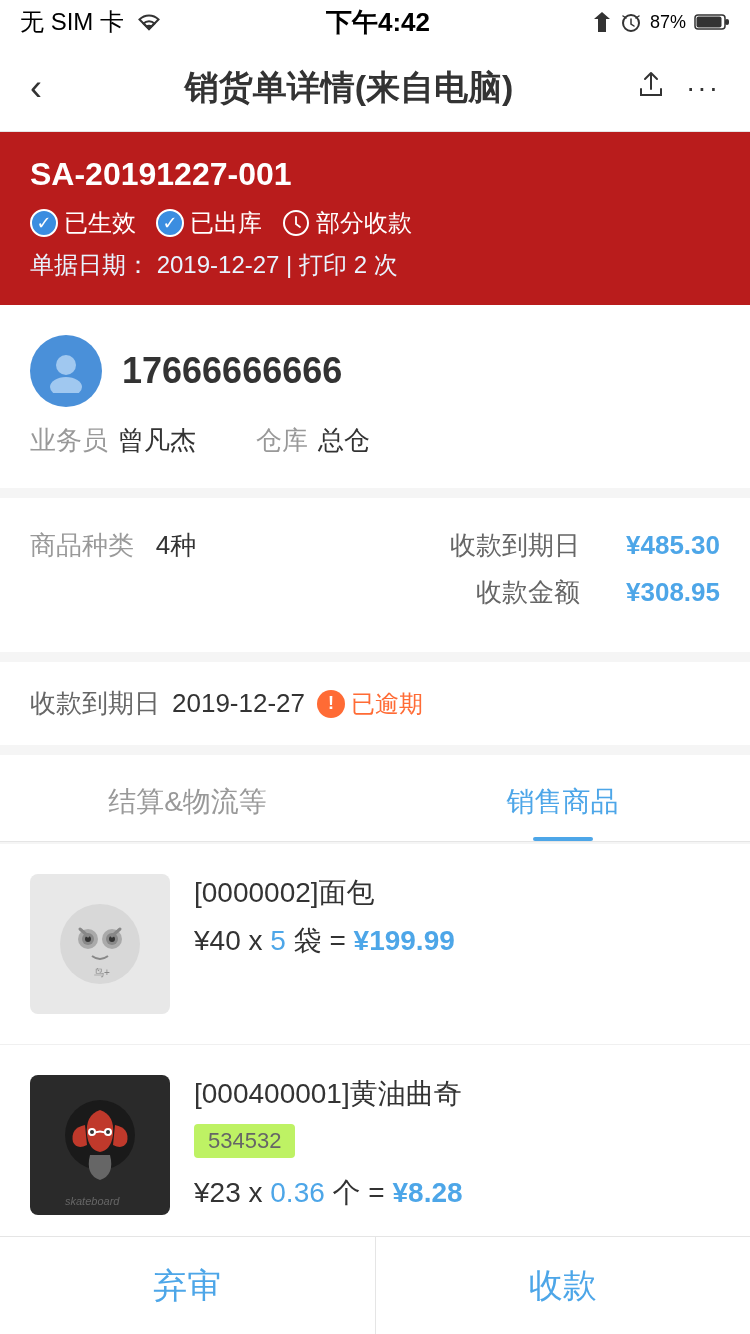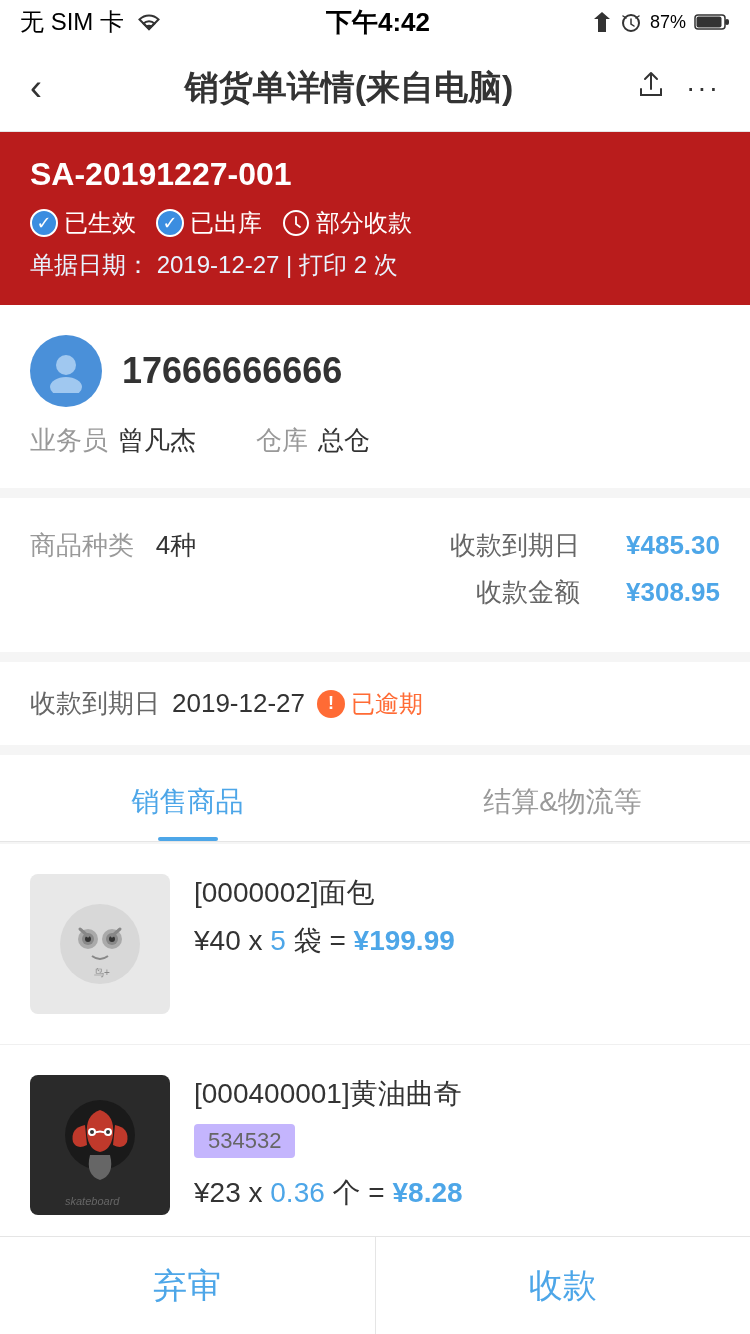--- a/index.html
+++ b/index.html
@@ -267,21 +267,21 @@
       flex: 1;
     }
     .product-name {
       font-size: 28px;
       color: #333;
       font-weight: 500;
       margin-bottom: 10px;
     }
     .product-tag {
       display: inline-block;
-      background: #c4b5fd;
+      background: #bef264;
       color: #666;
       font-size: 22px;
       padding: 4px 14px;
       border-radius: 4px;
       margin-bottom: 16px;
     }
     .product-price-row {
       font-size: 28px;
       color: #333;
     }
@@ -429,25 +429,25 @@
 <div class="due-section">
   <span class="due-label">收款到期日</span>
   <span class="due-date">2019-12-27</span>
   <div class="overdue-badge">
     <div class="overdue-icon">!</div>
     <span>已逾期</span>
   </div>
 </div>
 
 <div class="tabs-section">
+  <div class="tab">
+    <span>结算&amp;物流等</span>
+  </div>
   <div class="tab active">
     <span>销售商品</span>
-  </div>
-  <div class="tab">
-    <span>结算&amp;物流等</span>
   </div>
 </div>
 
 <div class="products-section">
 
   <div class="product-item">
     <div class="product-image owl">
       <svg width="100" height="100" viewBox="0 0 100 100">
         <circle cx="50" cy="50" r="40" fill="#d8d8d8"></circle>
         <circle cx="38" cy="45" r="10" fill="#aaa"></circle>

